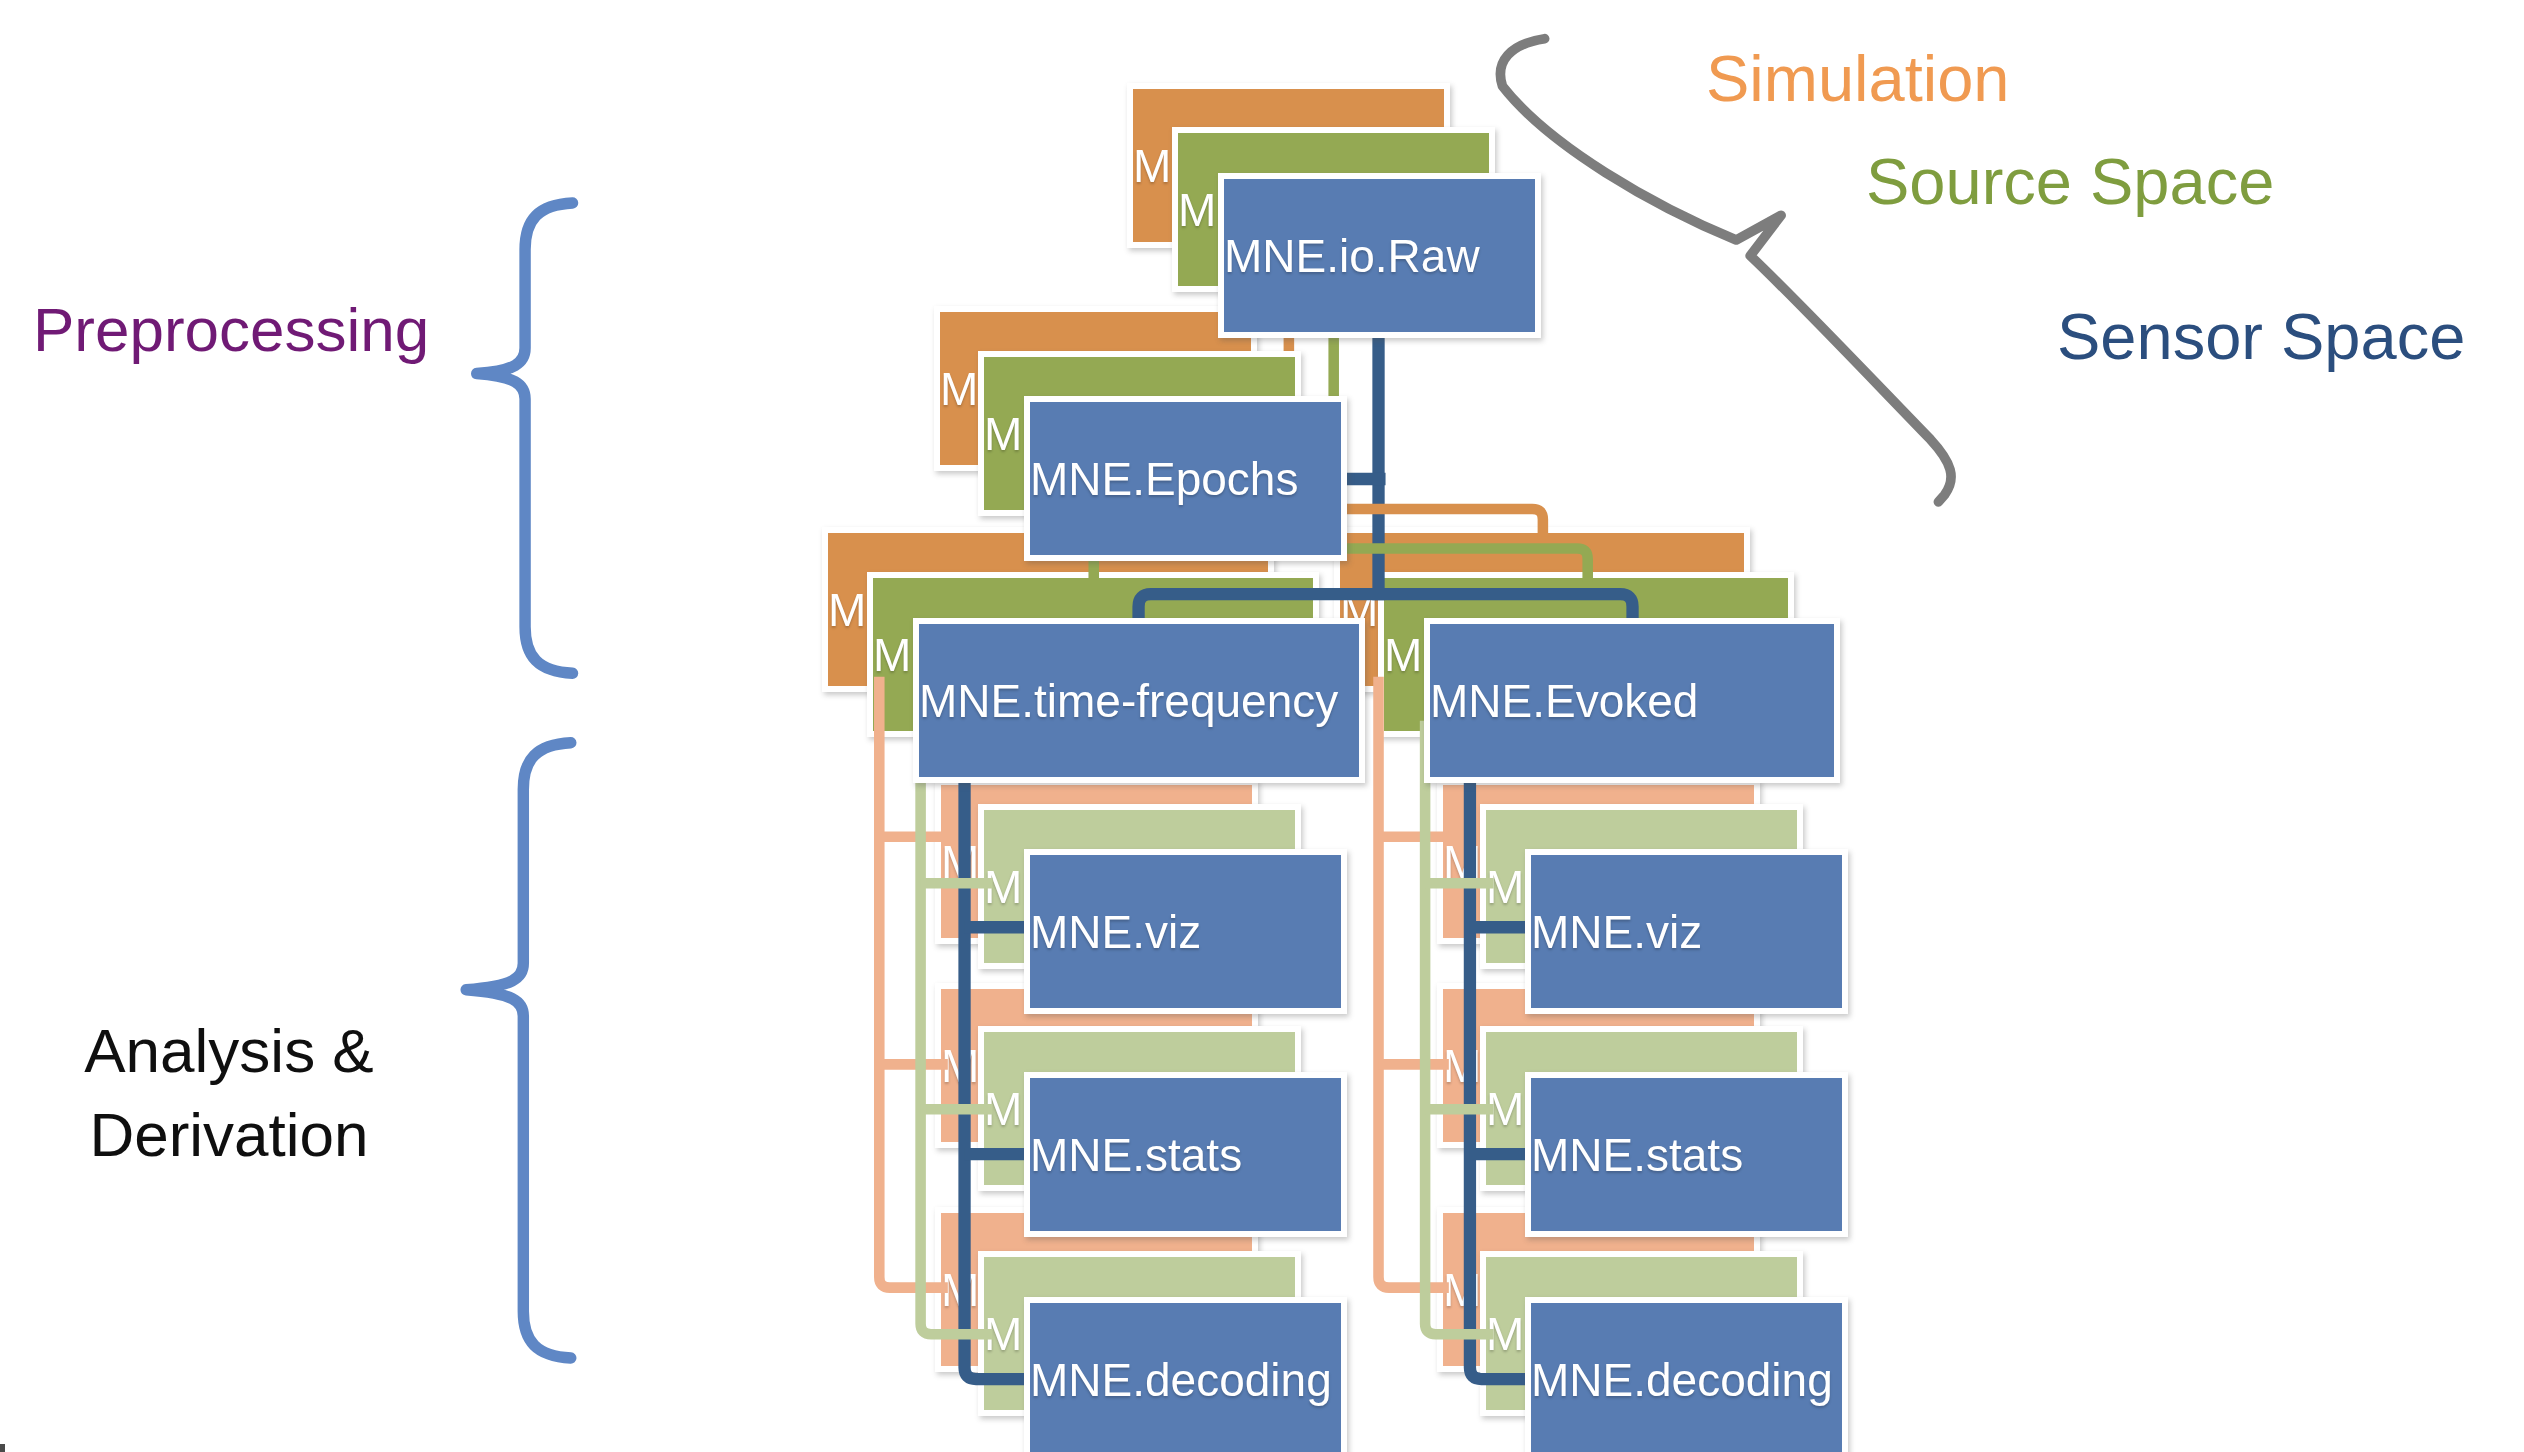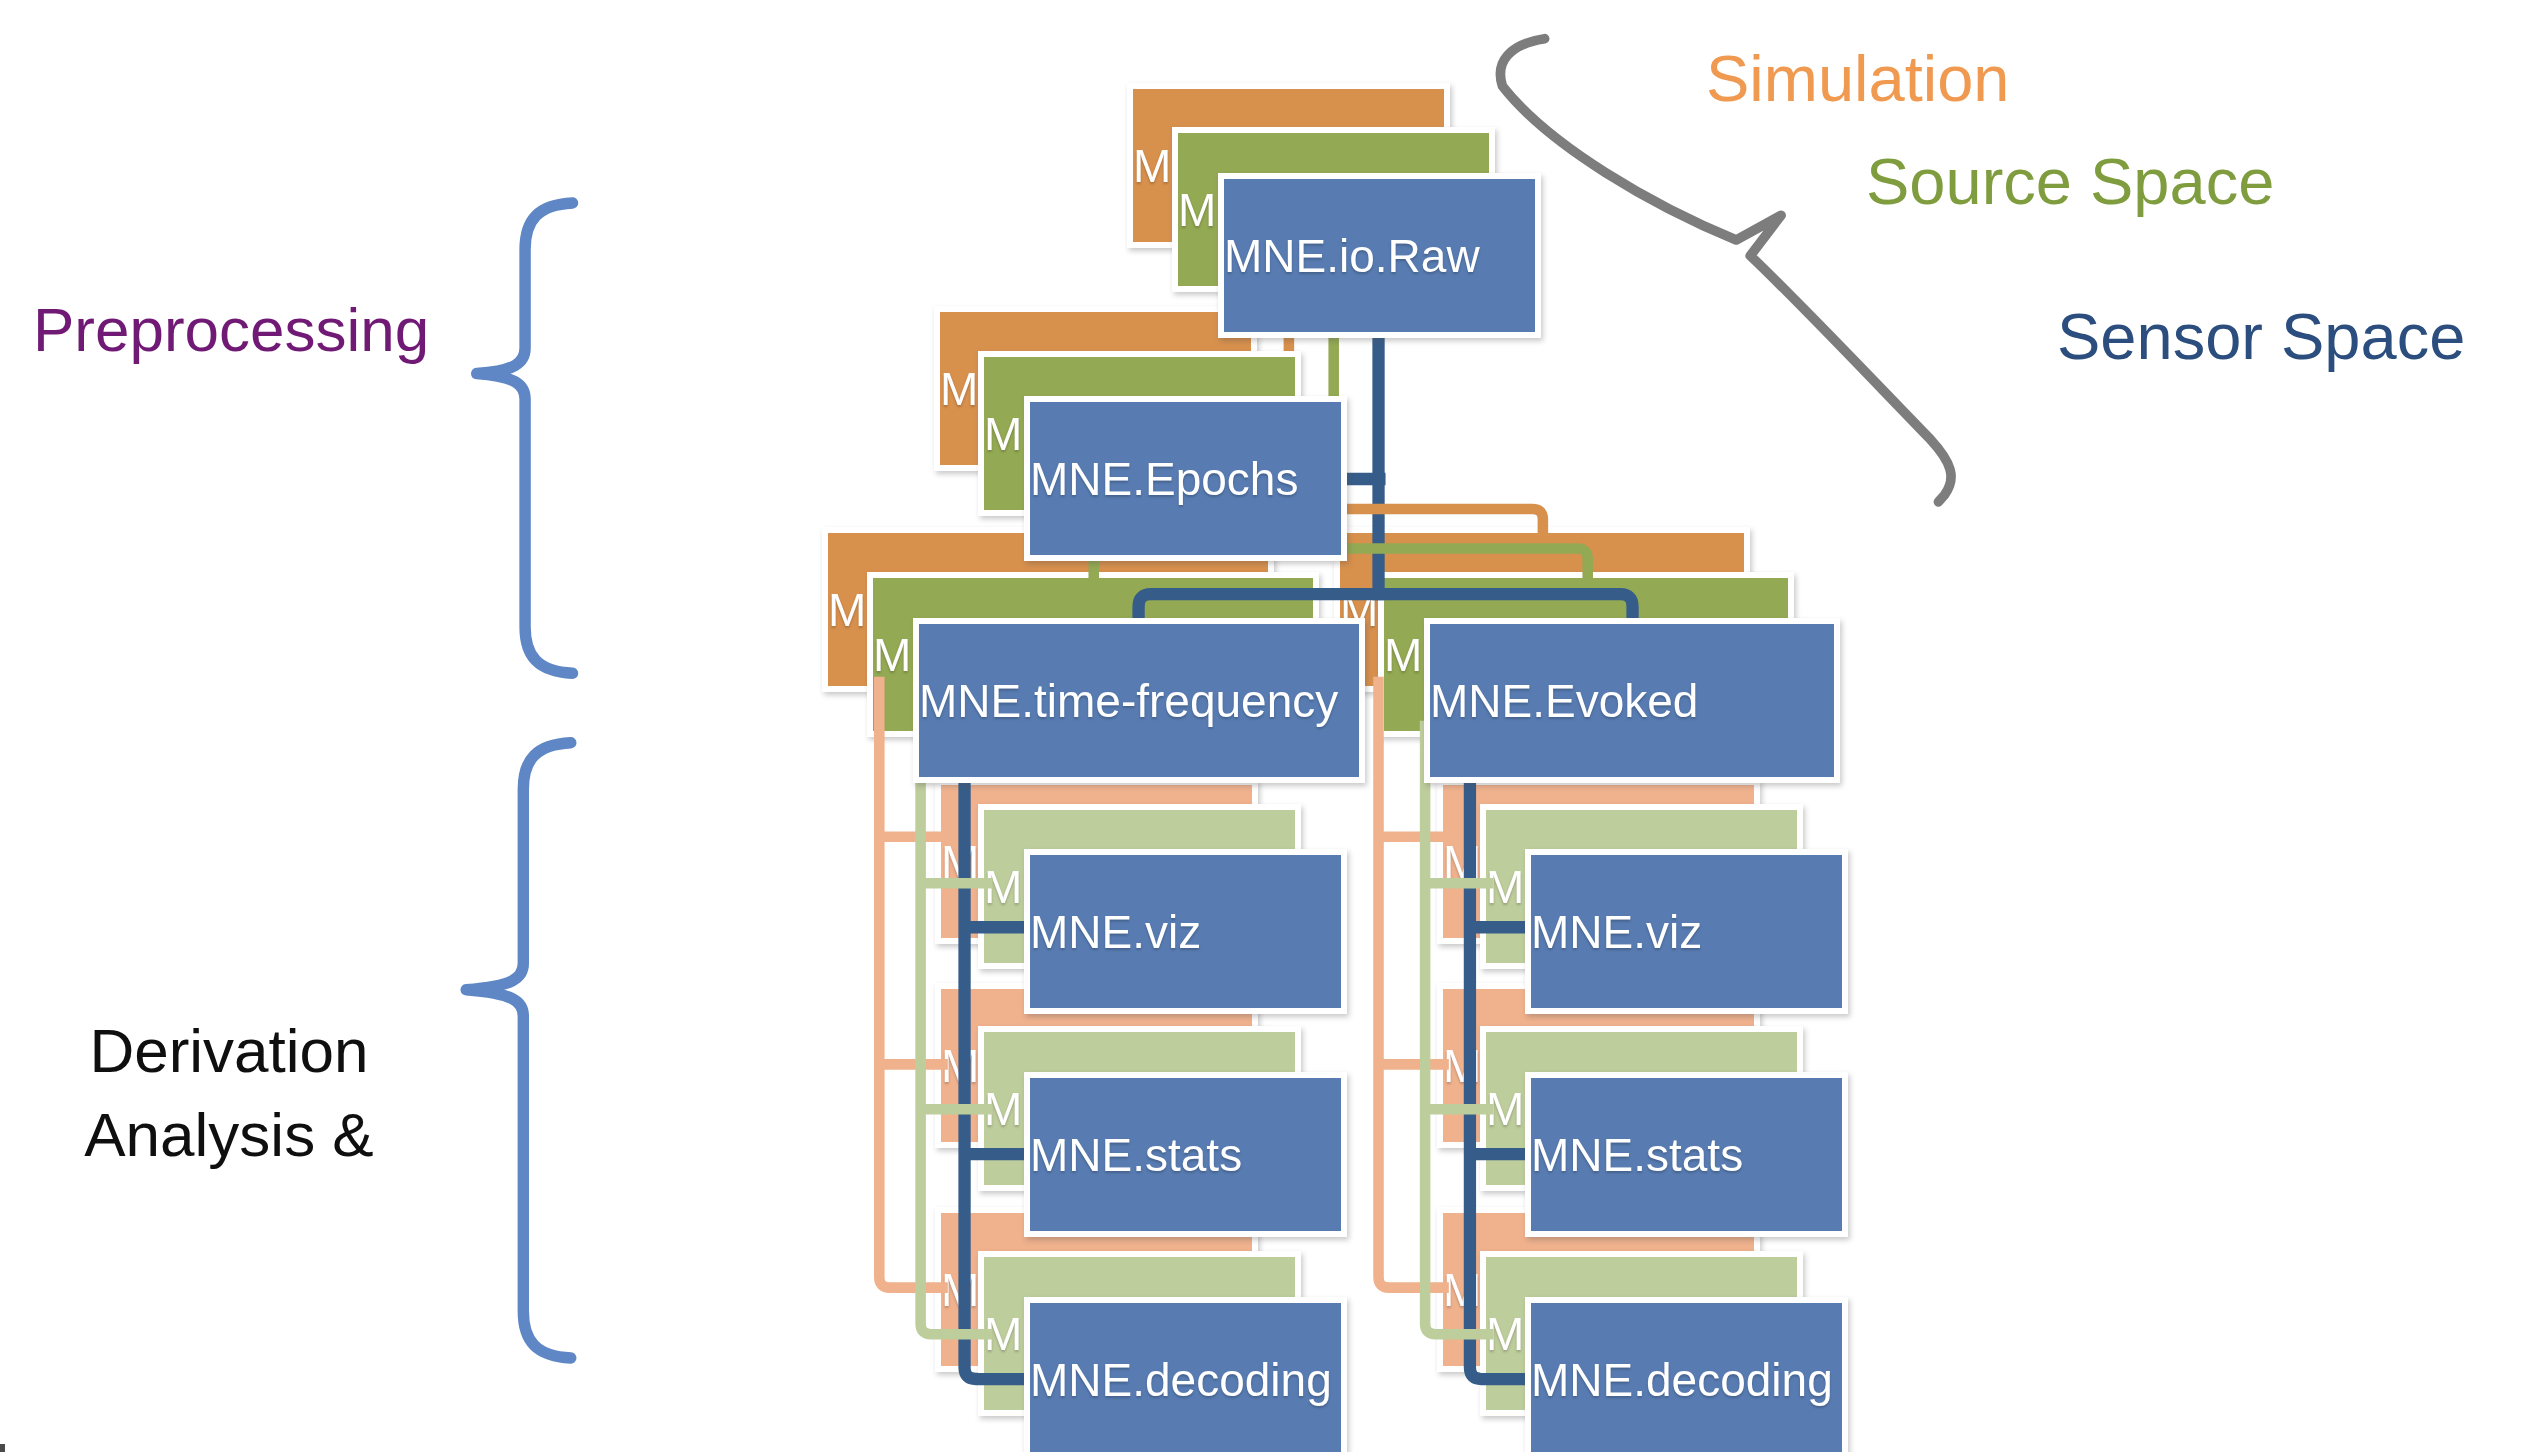--- a/index.html
+++ b/index.html
@@ -158,22 +158,22 @@
     <path id="brace-analysis" d="M 649,845 C 610,847 595,864 595,898 L 595,1096 C 595,1113 583,1122 530,1126
          C 583,1130 595,1139 595,1156 L 595,1492 C 595,1526 610,1543 649,1545" fill="none" stroke-width="13" stroke-linecap="round" stroke-linejoin="round" stroke="#5F87C5"></path>
     <path id="brace-legend" d="M 1757,44 C 1718,50 1700,70 1709,98 C 1762,166 1880,234 1975,273
          L 2026,245 L 1991,291 C 2045,342 2130,432 2196,500
          C 2220,526 2226,544 2212,563 L 2205,571" fill="none" stroke-width="11" stroke-linecap="round" stroke-linejoin="round" stroke="#7D7D7D"></path>
   </svg>
 
   <div class="labels">
     <div class="section-label" style="left: 33px; top: 288px; color: #701a75;">Preprocessing</div>
     <div class="section-label" id="analysis-label" style="left: 84px; top: 1009px; color: rgb(15, 15, 15);">
+      <div>Analysis &amp;</div>
       <div>Derivation</div>
-      <div>Analysis &amp;</div>
     </div>
     <div class="legend-label" id="legend-simulation" style="left: 1706px; top: 44px; color: rgb(240, 154, 81);">Simulation</div>
     <div class="legend-label" id="legend-sensor" style="left: 2057px; top: 302px; color: rgb(43, 78, 126);">Sensor Space</div>
     <div class="legend-label" id="legend-source" style="left: 1866px; top: 147px; color: rgb(127, 157, 63);">Source Space</div>
   </div>
 
   <div id="stray-mark"></div>
 </div>
 
 

